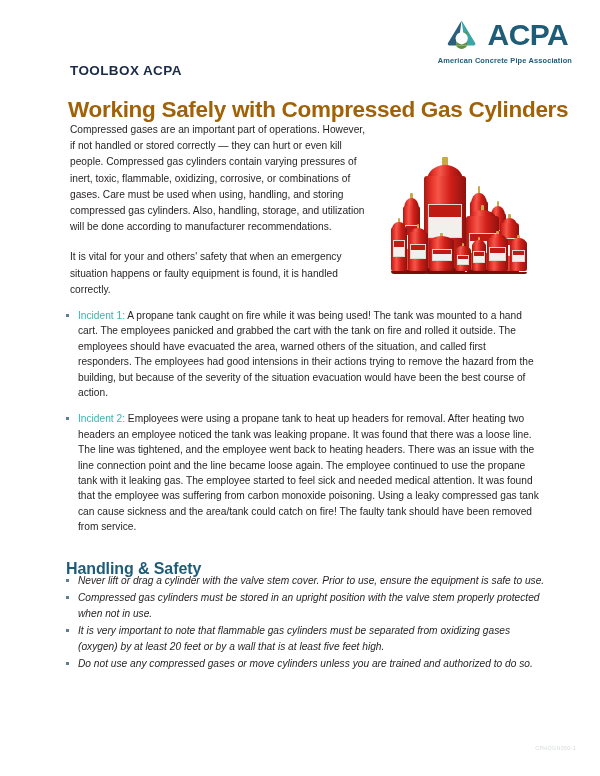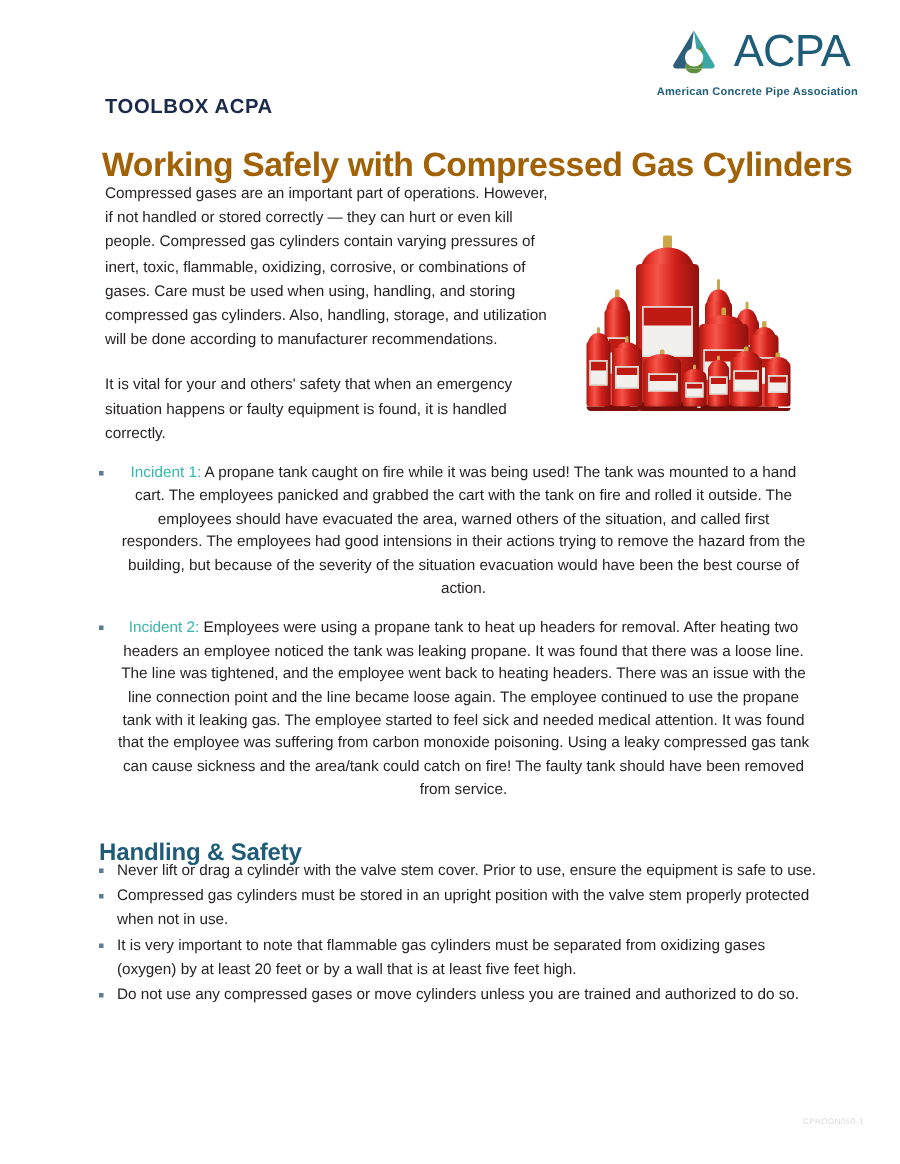--- a/index.html
+++ b/index.html
@@ -39,21 +39,21 @@
     align-items: center;
   }
   .logo-row {
     display: flex;
     align-items: center;
     gap: 6px;
   }
   .logo-mark { display:block; }
   .logo-word {
     font-size: 30px;
-    font-weight: normal;
+    font-weight: bold;
     letter-spacing: -0.5px;
     color: #1f5c78;
     line-height: 1;
   }
   .logo-tag {
     margin-top: 4px;
     font-size: 7.4px;
     font-weight: bold;
     color: #1f5c78;
     letter-spacing: 0.15px;
@@ -103,21 +103,20 @@
     background: #ffffff;
     overflow: hidden;
   }
 
   
   .incidents {
     position: absolute;
     left: 62px;
     top: 308px;
     width: 478px;
-    text-align: center;
   }
   ul.bul {
     list-style: none;
     margin: 0;
     padding: 0;
   }
   ul.bul > li {
     position: relative;
     padding-left: 16px;
     font-size: 10.2px;
@@ -150,21 +149,21 @@
     color: #1f5c78;
     letter-spacing: -0.1px;
   }
 
   .safety {
     position: absolute;
     left: 62px;
     top: 573px;
     width: 484px;
   }
-  .safety ul.bul > li { margin-bottom: 2px; }
+  .safety ul.bul > li { margin-bottom: 2px; font-style: italic; }
 
   
   .hashtag {
     position: absolute;
     left: 60px;
     top: 735px;
     font-size: 12.5px;
     font-weight: bold;
     color: #1d4ed8;
     letter-spacing: -0.1px;

